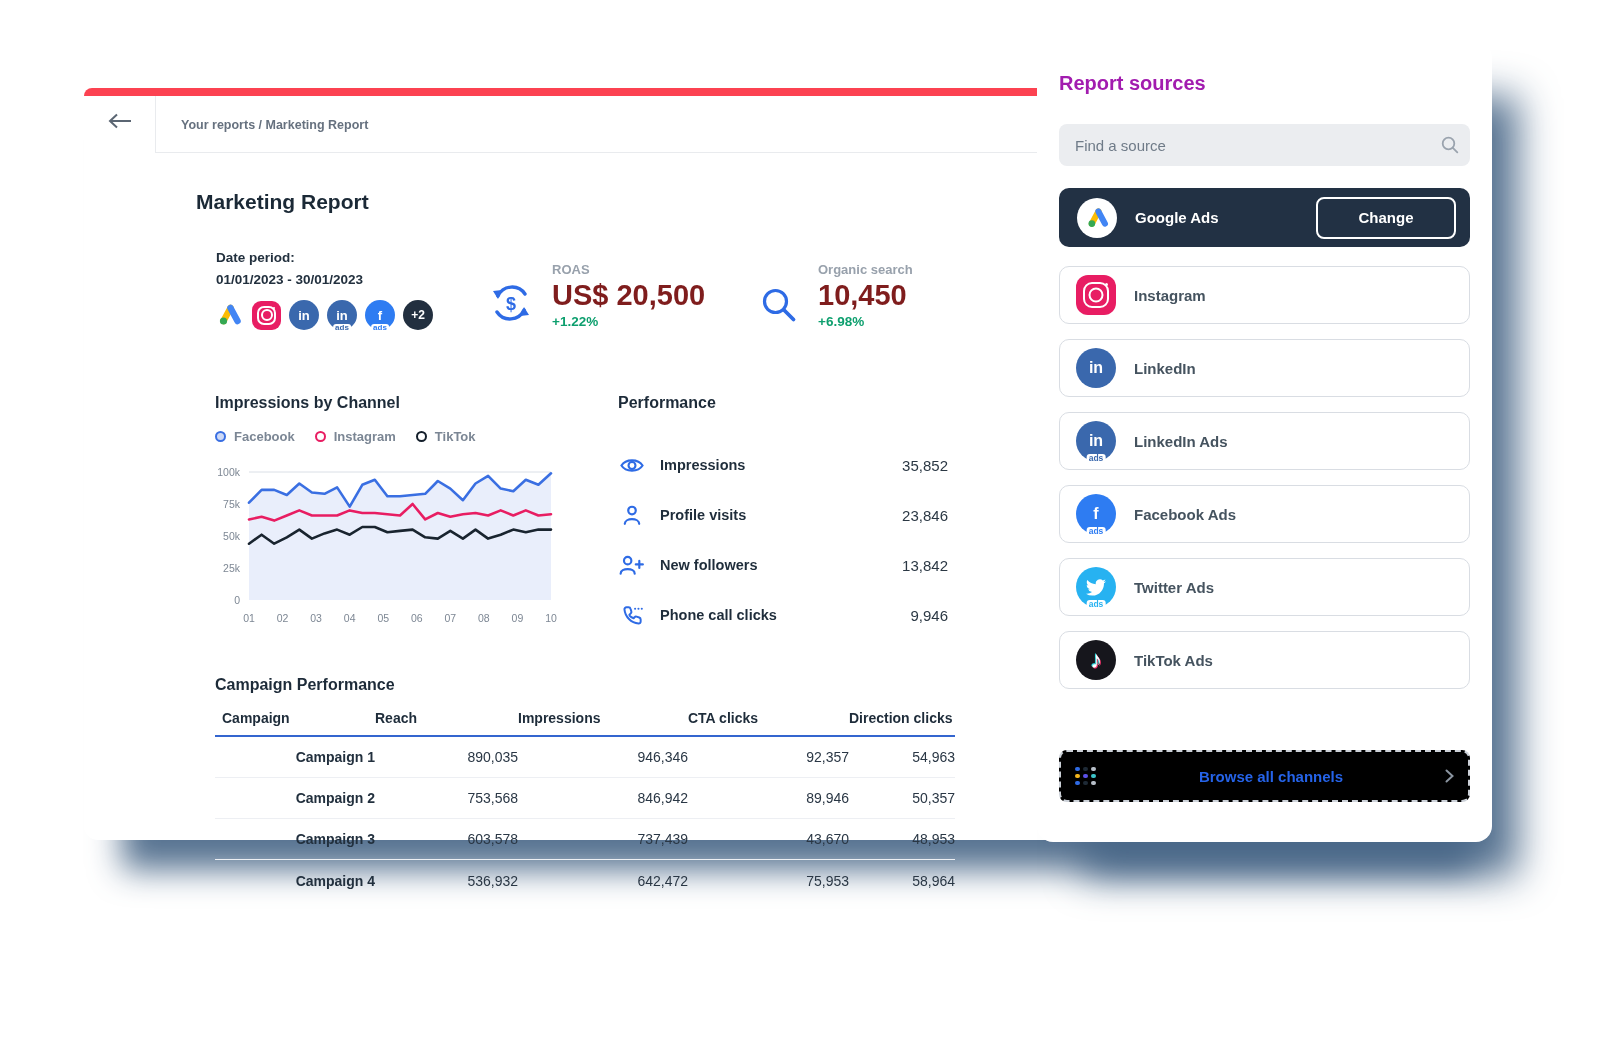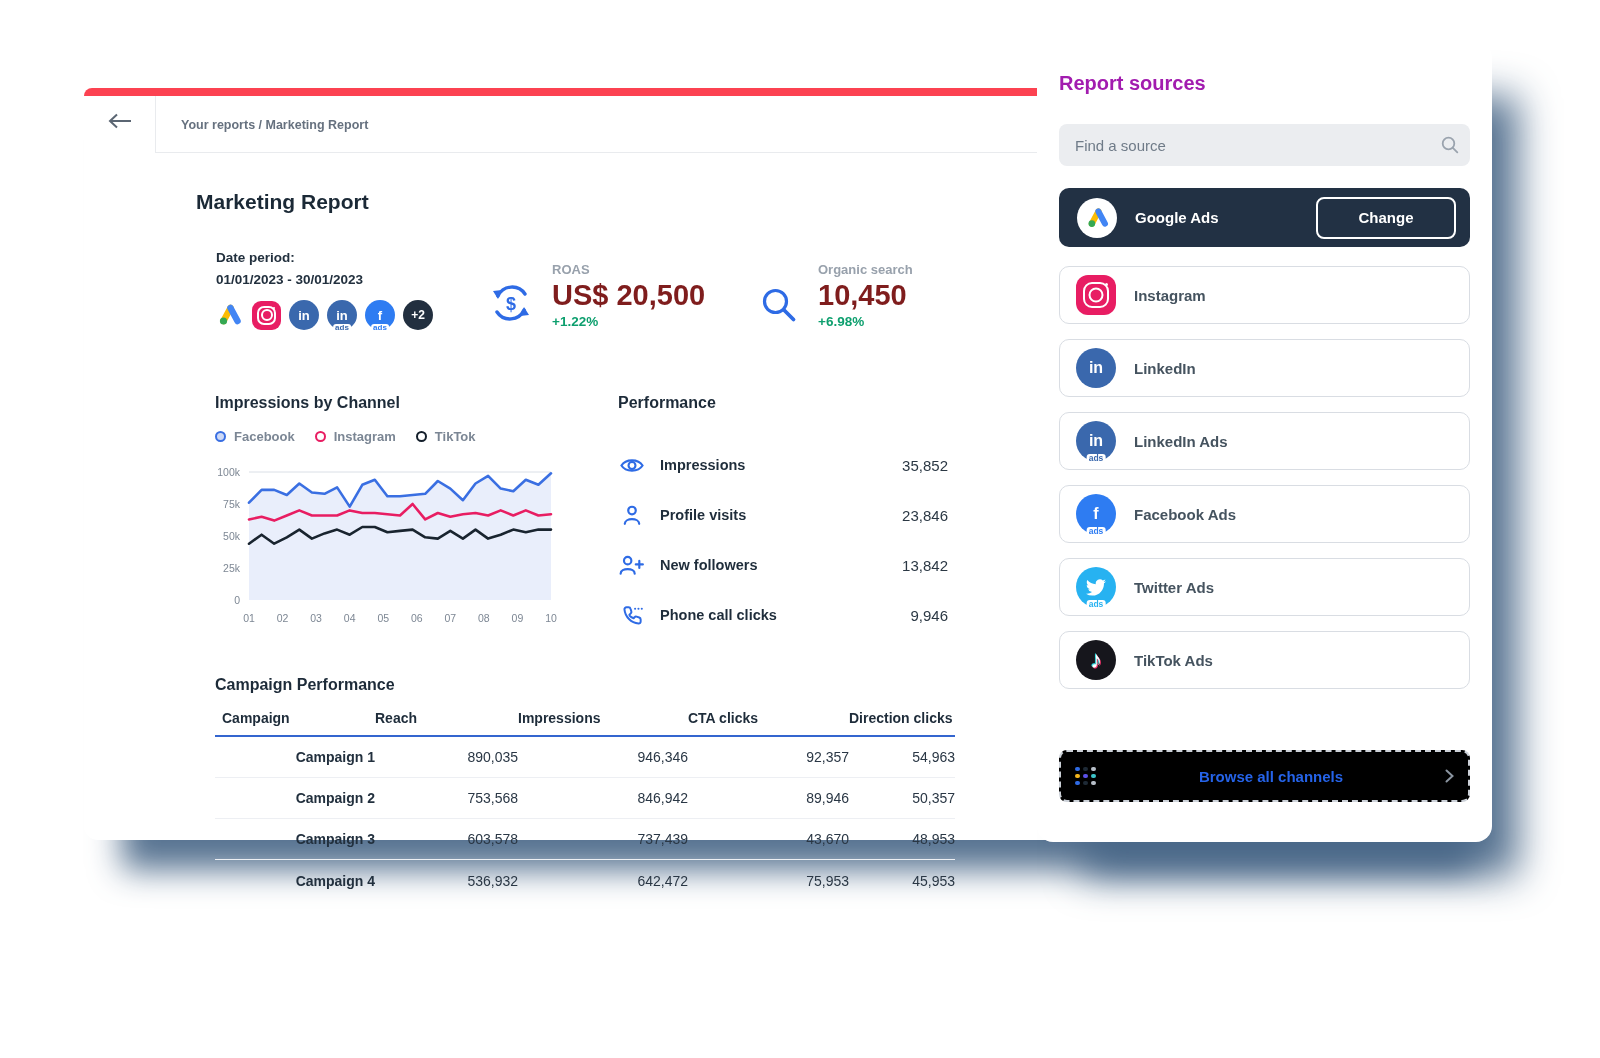--- a/index.html
+++ b/index.html
@@ -318,21 +318,21 @@
         <div>603,578</div>
       <div>737,439</div>
         <div>43,670</div>
       <div>48,953</div>
     </div>
     <div class="t-row">
       <div>Campaign 4</div>
         <div>536,932</div>
       <div>642,472</div>
         <div>75,953</div>
-      <div>45,953</div>
+      <div>58,964</div>
     </div>
   </div>
 </div>
 
 <div id="sources-panel" class="abs">
   <div id="sources-title" class="abs">Report sources</div>
   <input id="source-search" class="abs" type="text" placeholder="Find a source" style="">
   <span id="search-ic" class="abs">
     <svg width="18" height="18" viewBox="0 0 18 18">
       <circle cx="7.5" cy="7.5" r="5.8" fill="none" stroke="#9aa3ae" stroke-width="1.8"></circle>

